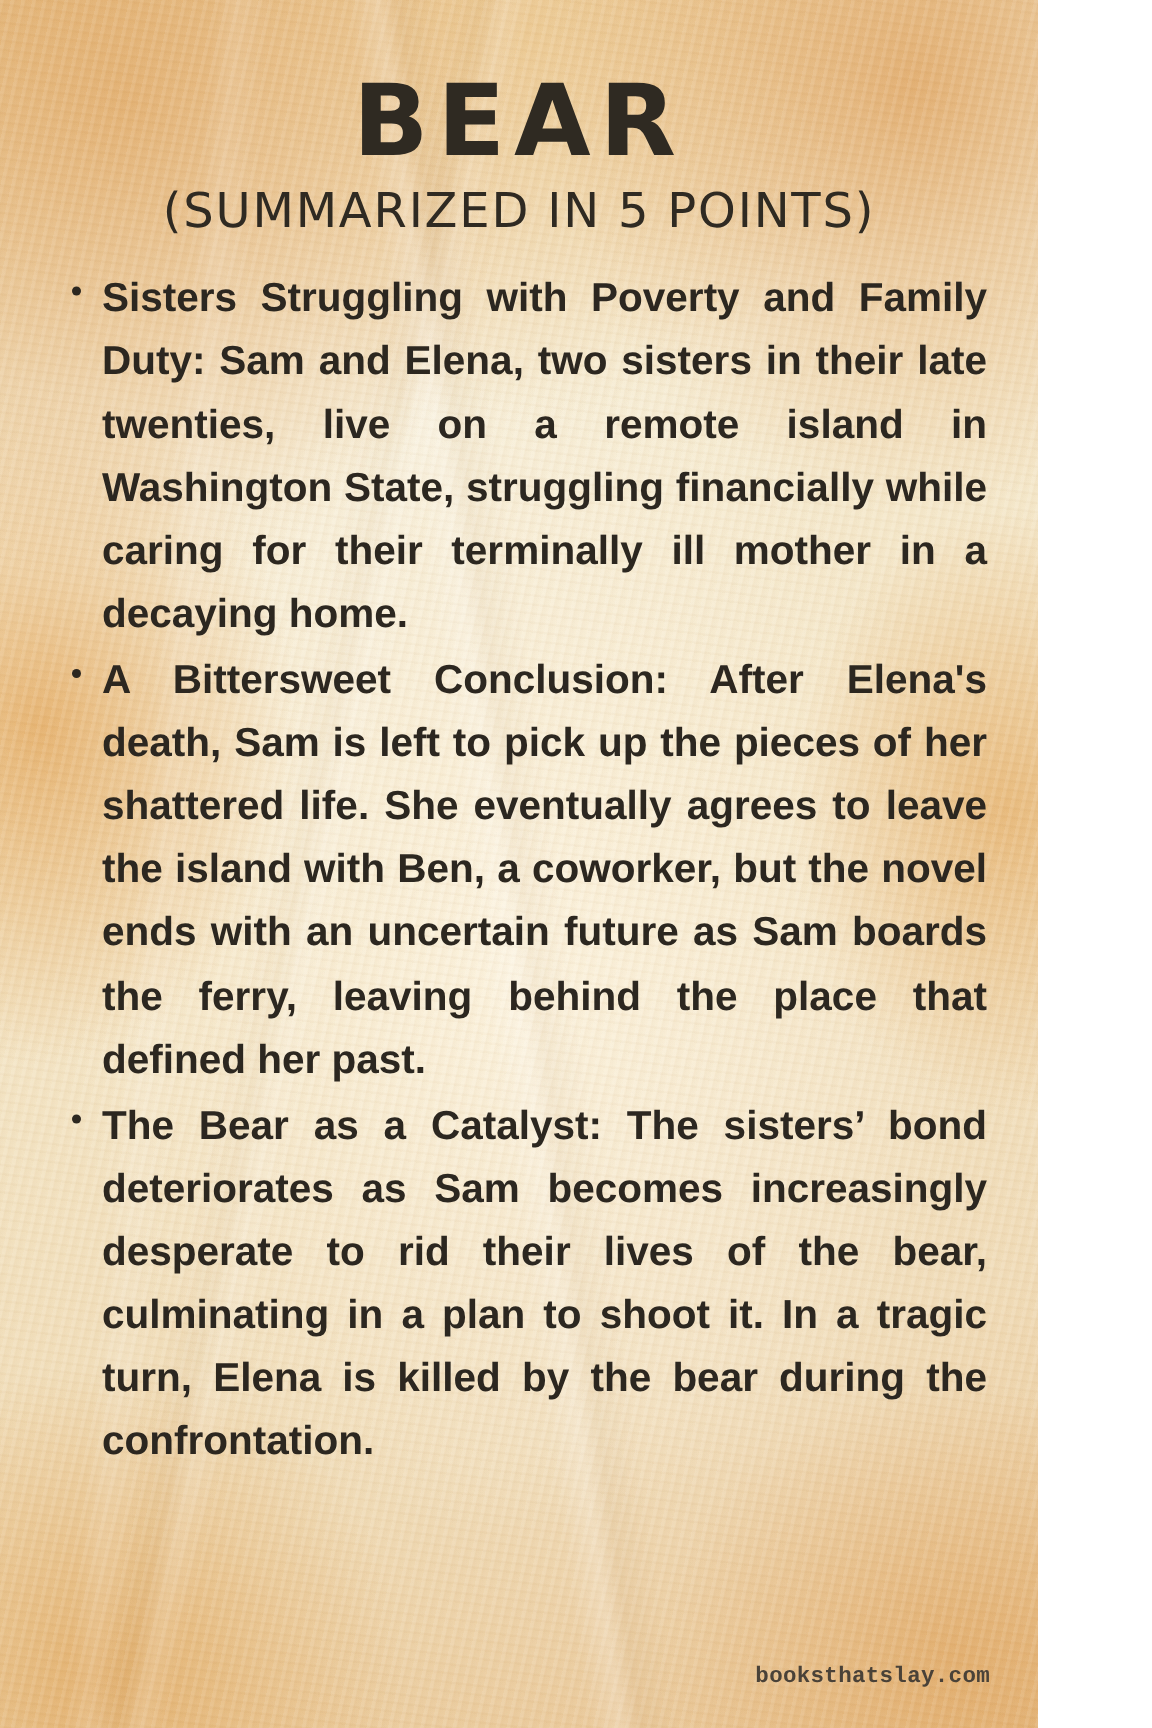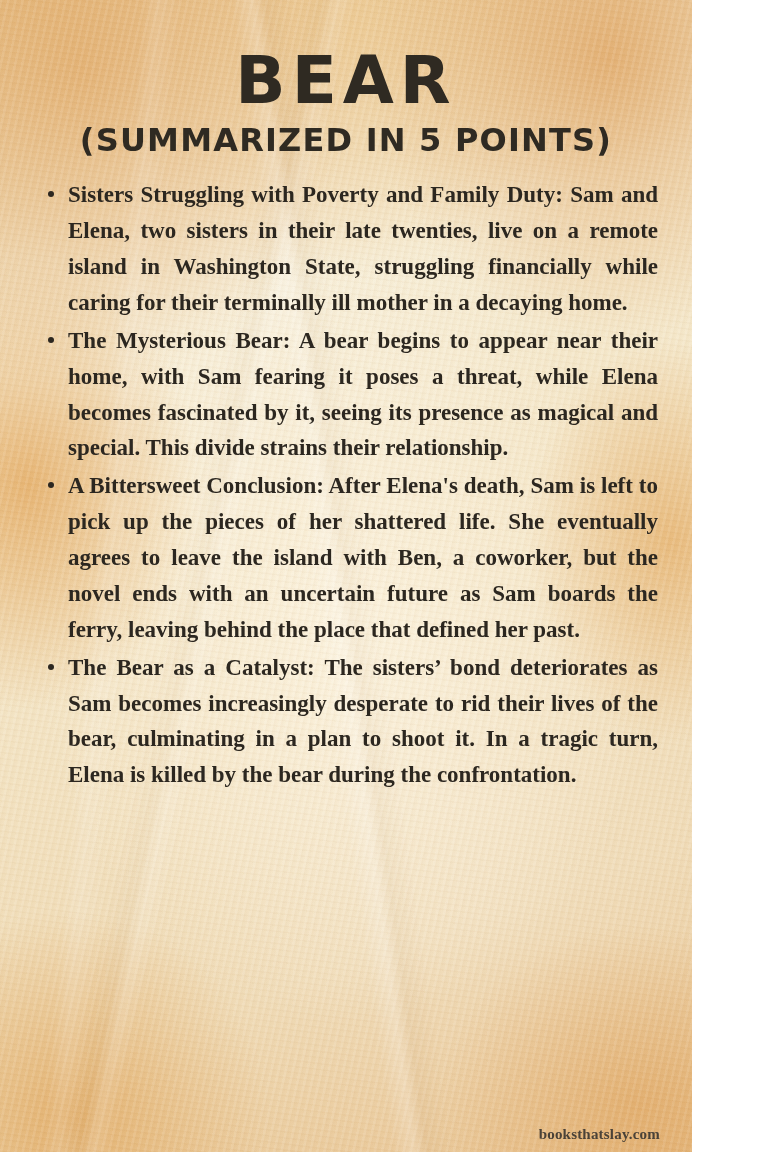--- a/index.html
+++ b/index.html
@@ -71,82 +71,81 @@
     font-size: 66px;
     letter-spacing: 6px;
     color: #2f2a22;
     line-height: 1.05;
     margin: 6px 0 2px 0;
   }
 
   .subtitle {
     text-align: center;
     font-family: "DejaVu Sans", sans-serif;
-    font-weight: 700;
+    font-weight: 400;
     font-size: 32px;
     letter-spacing: 1.2px;
     color: #2f2a22;
     margin: 6px 0 18px 0;
   }
 
   ul.points {
     list-style: none;
     margin: 0;
     padding: 0 8px 0 20px;
   }
 
   ul.points li {
     position: relative;
     padding-left: 22px;
     margin-bottom: 2px;
     color: #2c2720;
-    font-family: Liberation Serif, serif;
+    font-family: Liberation Sans, sans-serif;
     font-weight: 600;
-    font-size: 23px;
+    font-size: 27px;
     line-height: 1.56;
     text-align: justify;
     text-justify: inter-word;
   }
 
   ul.points li::before {
     content: "";
     position: absolute;
     left: 2px;
     top: 14px;
     width: 6px;
     height: 6px;
     border-radius: 50%;
     background: #2c2720;
   }
 
   .footer {
     position: absolute;
     right: 32px;
-    bottom: 9px;
+    bottom: 26px;
     z-index: 3;
-    font-family: Liberation Serif, serif;
+    font-family: Liberation Mono, monospace;
     font-weight: 600;
     font-size: 15px;
     color: #4a4238;
     letter-spacing: 0.2px;
   }
 </style>
 </head>
 <body>
 
 <div class="page">
   <div class="texture"></div>
   <div class="creases"></div>
 
   <div class="content">
     <h1 class="title">BEAR</h1>
     <h2 class="subtitle">(SUMMARIZED IN 5 POINTS)</h2>
 
     <ul class="points">
       <li>Sisters Struggling with Poverty and Family Duty: Sam and Elena, two sisters in their late twenties, live on a remote island in Washington State, struggling financially while caring for their terminally ill mother in a decaying home.</li>
-      <li>The Mysterious Bear: A bear begins to appear near their home, with Sam fearing it poses a threat, while Elena becomes fascinated by it, seeing its presence as magical and special. This divide strains their relationship.</li>
       <li>A Bittersweet Conclusion: After Elena's death, Sam is left to pick up the pieces of her shattered life. She eventually agrees to leave the island with Ben, a coworker, but the novel ends with an uncertain future as Sam boards the ferry, leaving behind the place that defined her past.</li>
       <li>The Bear as a Catalyst: The sisters’ bond deteriorates as Sam becomes increasingly desperate to rid their lives of the bear, culminating in a plan to shoot it. In a tragic turn, Elena is killed by the bear during the confrontation.</li>
     </ul>
   </div>
 
   <div class="footer">booksthatslay.com</div>
 </div>
 
 </body></html>

